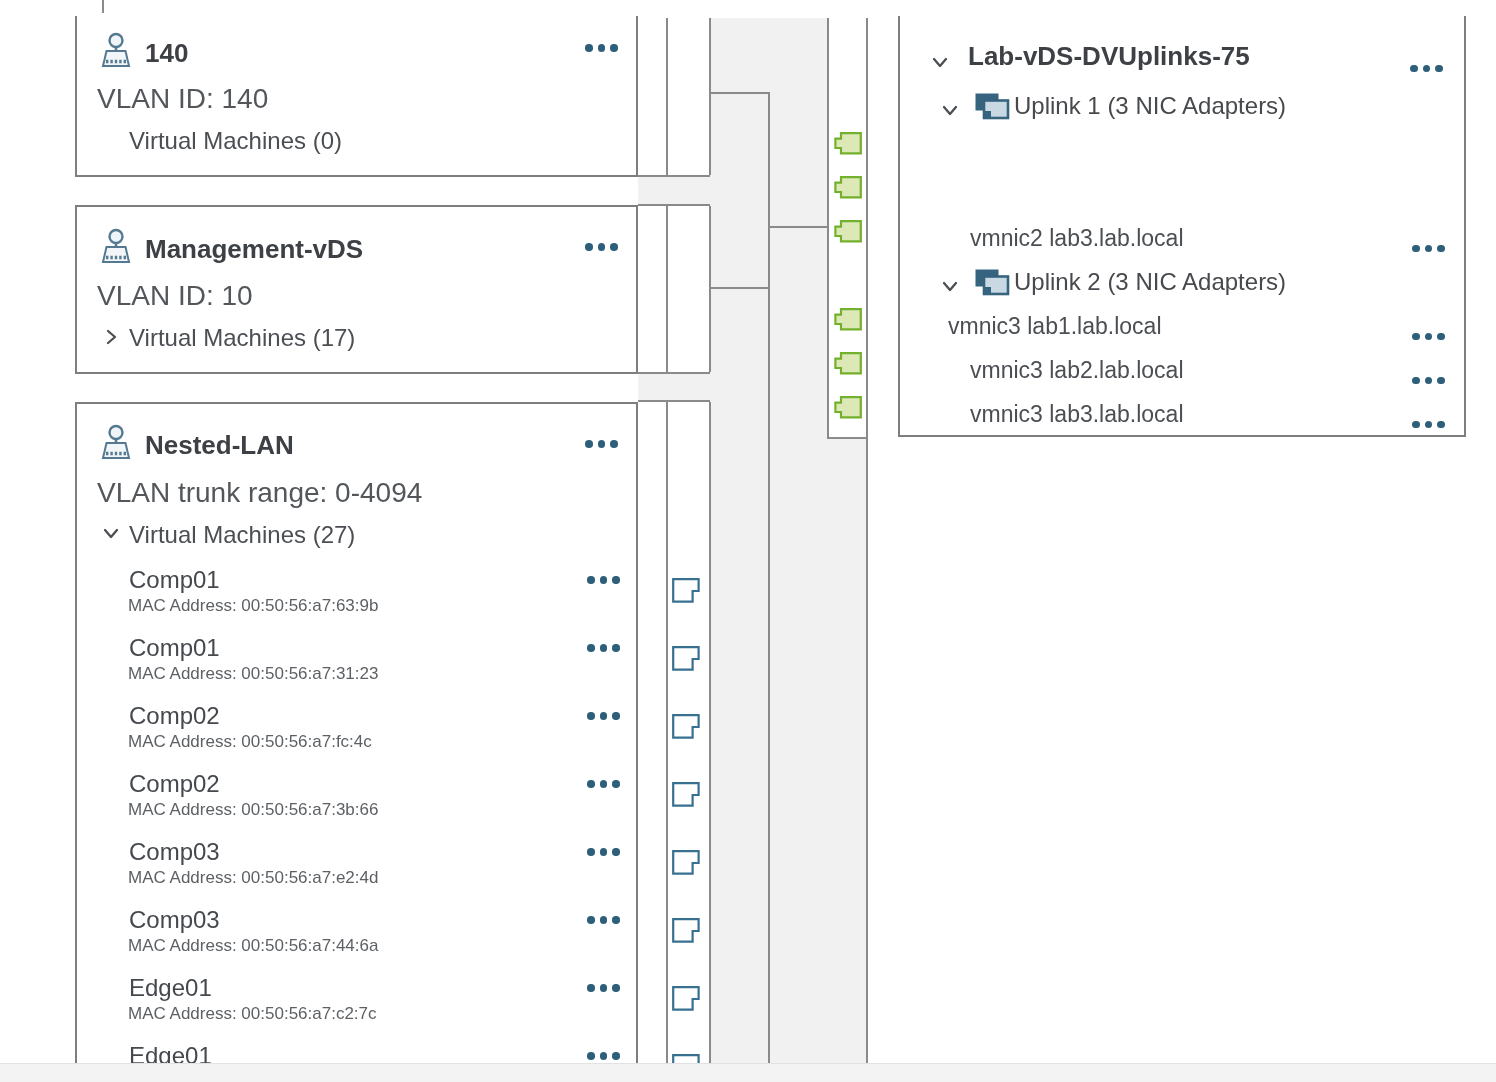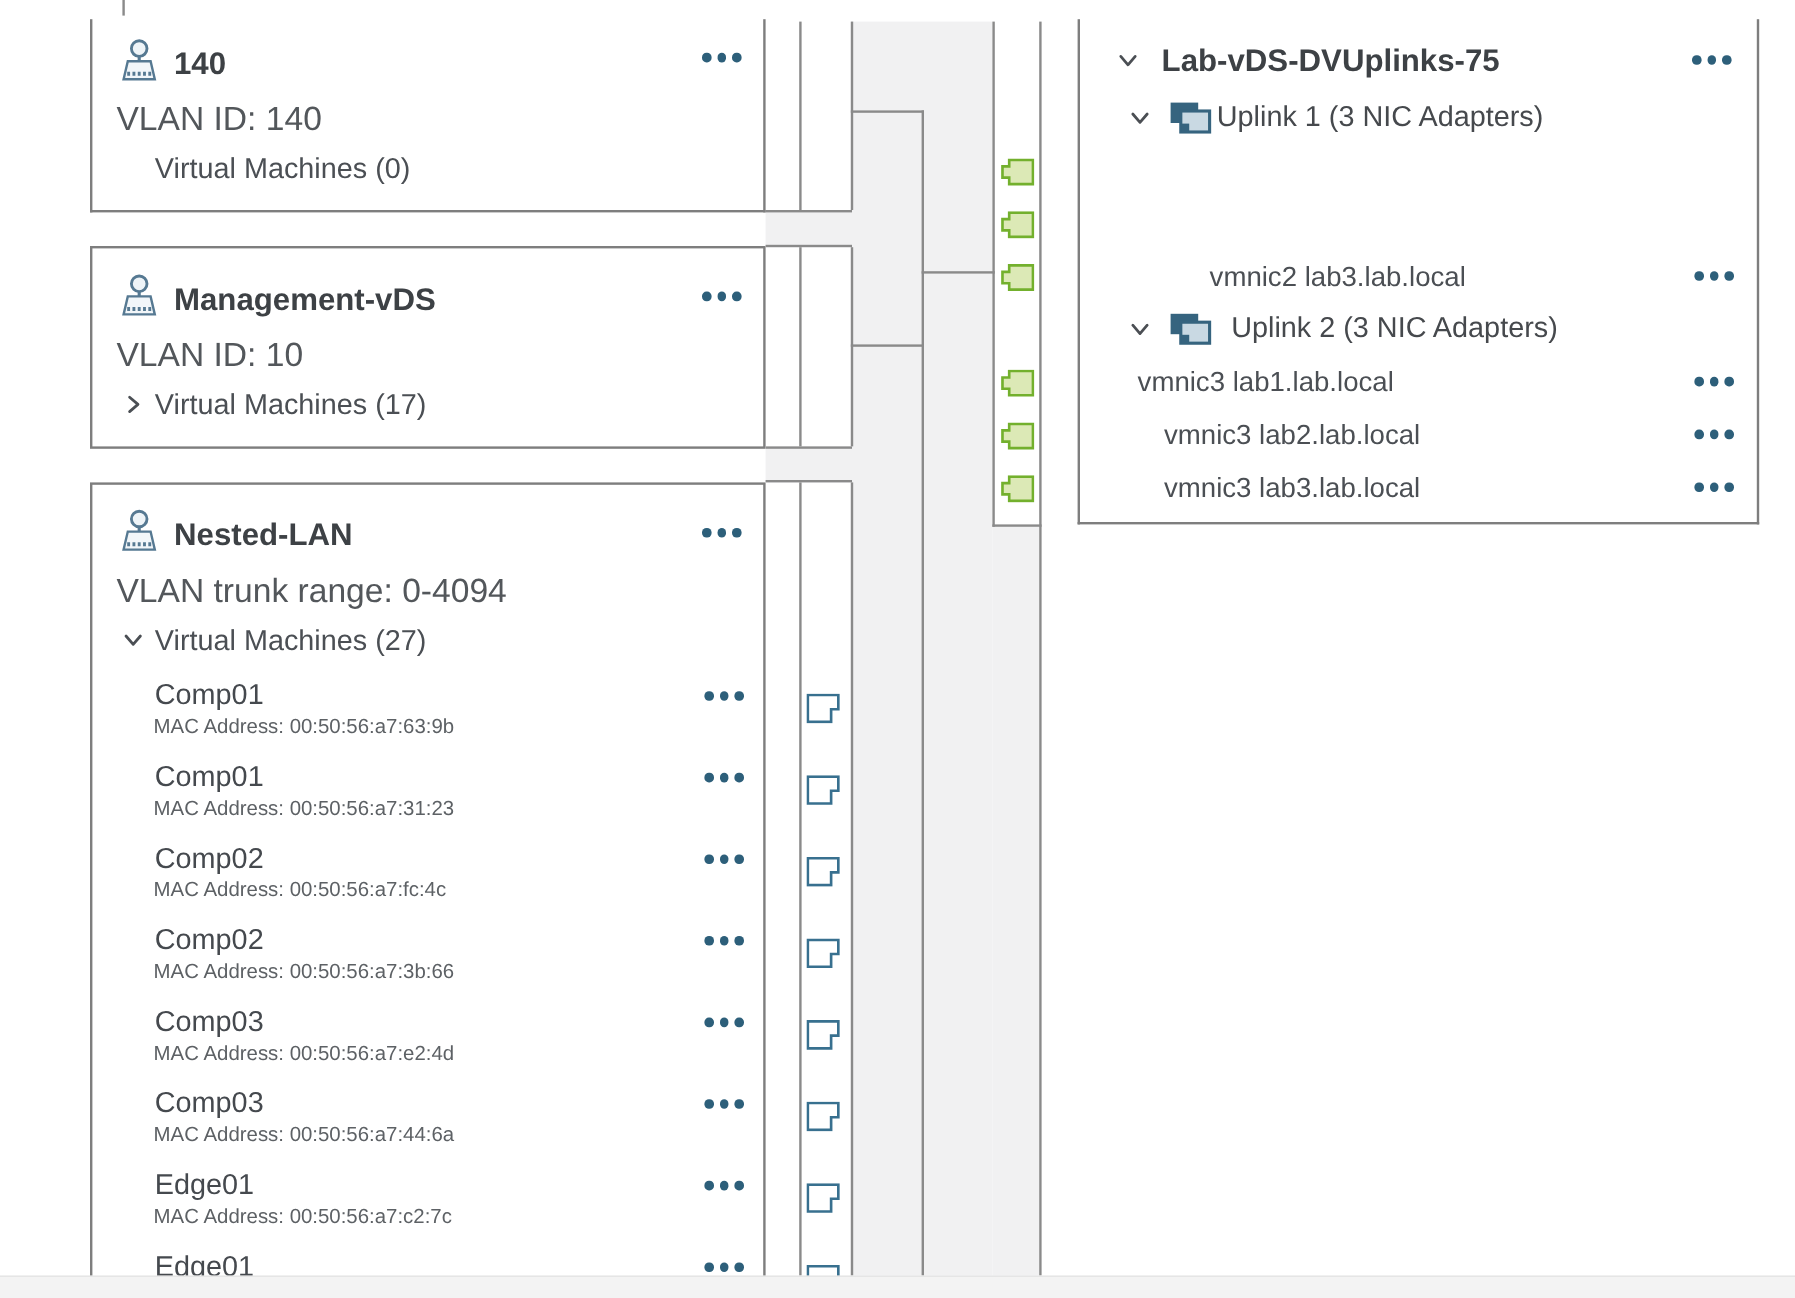--- a/index.html
+++ b/index.html
@@ -7,21 +7,21 @@
           font-family:"Liberation Sans",sans-serif;color:#45494e;padding-left:21px;}
   .vline{position:absolute;width:2px;background:#8a8a8a;}
   .hline{position:absolute;height:2px;background:#8a8a8a;}
   .fill{position:absolute;background:#f1f1f2;}
   .band{position:absolute;background:#f1f1f2;border-top:2px solid #8a8a8a;border-bottom:2px solid #8a8a8a;box-sizing:border-box;}
   .pg-box{position:absolute;left:75px;width:563px;background:#fff;border:2px solid #7e7e7e;box-sizing:border-box;}
   .no-top{border-top:none;}
   .panel{position:absolute;left:898px;top:16px;width:568px;height:421px;background:#fff;
          border:2px solid #7e7e7e;border-top:none;box-sizing:border-box;}
   .abs{position:absolute;}
-  .row-center{display:flex;align-items:center;}
+  .row-center{display:flex;align-items:flex-end;}
   .pg-title{font-size:26px;font-weight:600;color:#3d4145;}
   .panel-title{font-size:26px;font-weight:600;color:#3d4145;}
   .line-text{font-size:28px;color:#53575b;white-space:nowrap;}
   .vm-header{font-size:24px;color:#4b4f54;white-space:nowrap;}
   .uplink-label{font-size:24px;color:#46494d;white-space:nowrap;}
   .vmnic-label{font-size:23px;color:#4b4f54;white-space:nowrap;}
   .vm-name{font-size:24px;color:#45494e;white-space:nowrap;}
   .vm-mac{font-size:17px;color:#5d6165;white-space:nowrap;}
   .dots{display:flex;gap:5px;align-items:center;cursor:pointer;}
   .dots i{width:7.5px;height:7.5px;border-radius:50%;background:#2d5f7a;display:block;}
@@ -259,36 +259,36 @@
     <div class="abs row-center" style="left:0;top:60px;width:568px;height:44px">
       <svg class="icon" style="margin-left:40px" width="20" height="20">
           <use href="#chev-down"></use>
         </svg>
       <svg class="icon" style="margin-left:14px" width="36" height="28">
           <use href="#uplink-icon-g"></use>
         </svg>
       <div class="uplink-label" style="margin-left:4px">Uplink 1 (3 NIC Adapters)</div>
     </div>
     <div class="abs row-center" style="left:0;top:192px;width:568px;height:44px">
-      <div class="vmnic-label" style="margin-left:108px">vmnic2 lab3.lab.local</div>
+      <div class="vmnic-label" style="margin-left:70px">vmnic2 lab3.lab.local</div>
       <div class="dots" style="position:absolute;left:512px">
           <i></i>
           <i></i>
           <i></i>
         </div>
     </div>
 
     <div class="abs row-center" style="left:0;top:236px;width:568px;height:44px">
       <svg class="icon" style="margin-left:40px" width="20" height="20">
           <use href="#chev-down"></use>
         </svg>
       <svg class="icon" style="margin-left:14px" width="36" height="28">
           <use href="#uplink-icon-g"></use>
         </svg>
-      <div class="uplink-label" style="margin-left:16px">Uplink 2 (3 NIC Adapters)</div>
+      <div class="uplink-label" style="margin-left:4px">Uplink 2 (3 NIC Adapters)</div>
     </div>
     <div class="abs row-center" style="left:0;top:280px;width:568px;height:44px">
       <div class="vmnic-label" style="margin-left:48px">vmnic3 lab1.lab.local</div>
       <div class="dots" style="position:absolute;left:512px">
           <i></i>
           <i></i>
           <i></i>
         </div>
     </div>
     <div class="abs row-center" style="left:0;top:324px;width:568px;height:44px">

